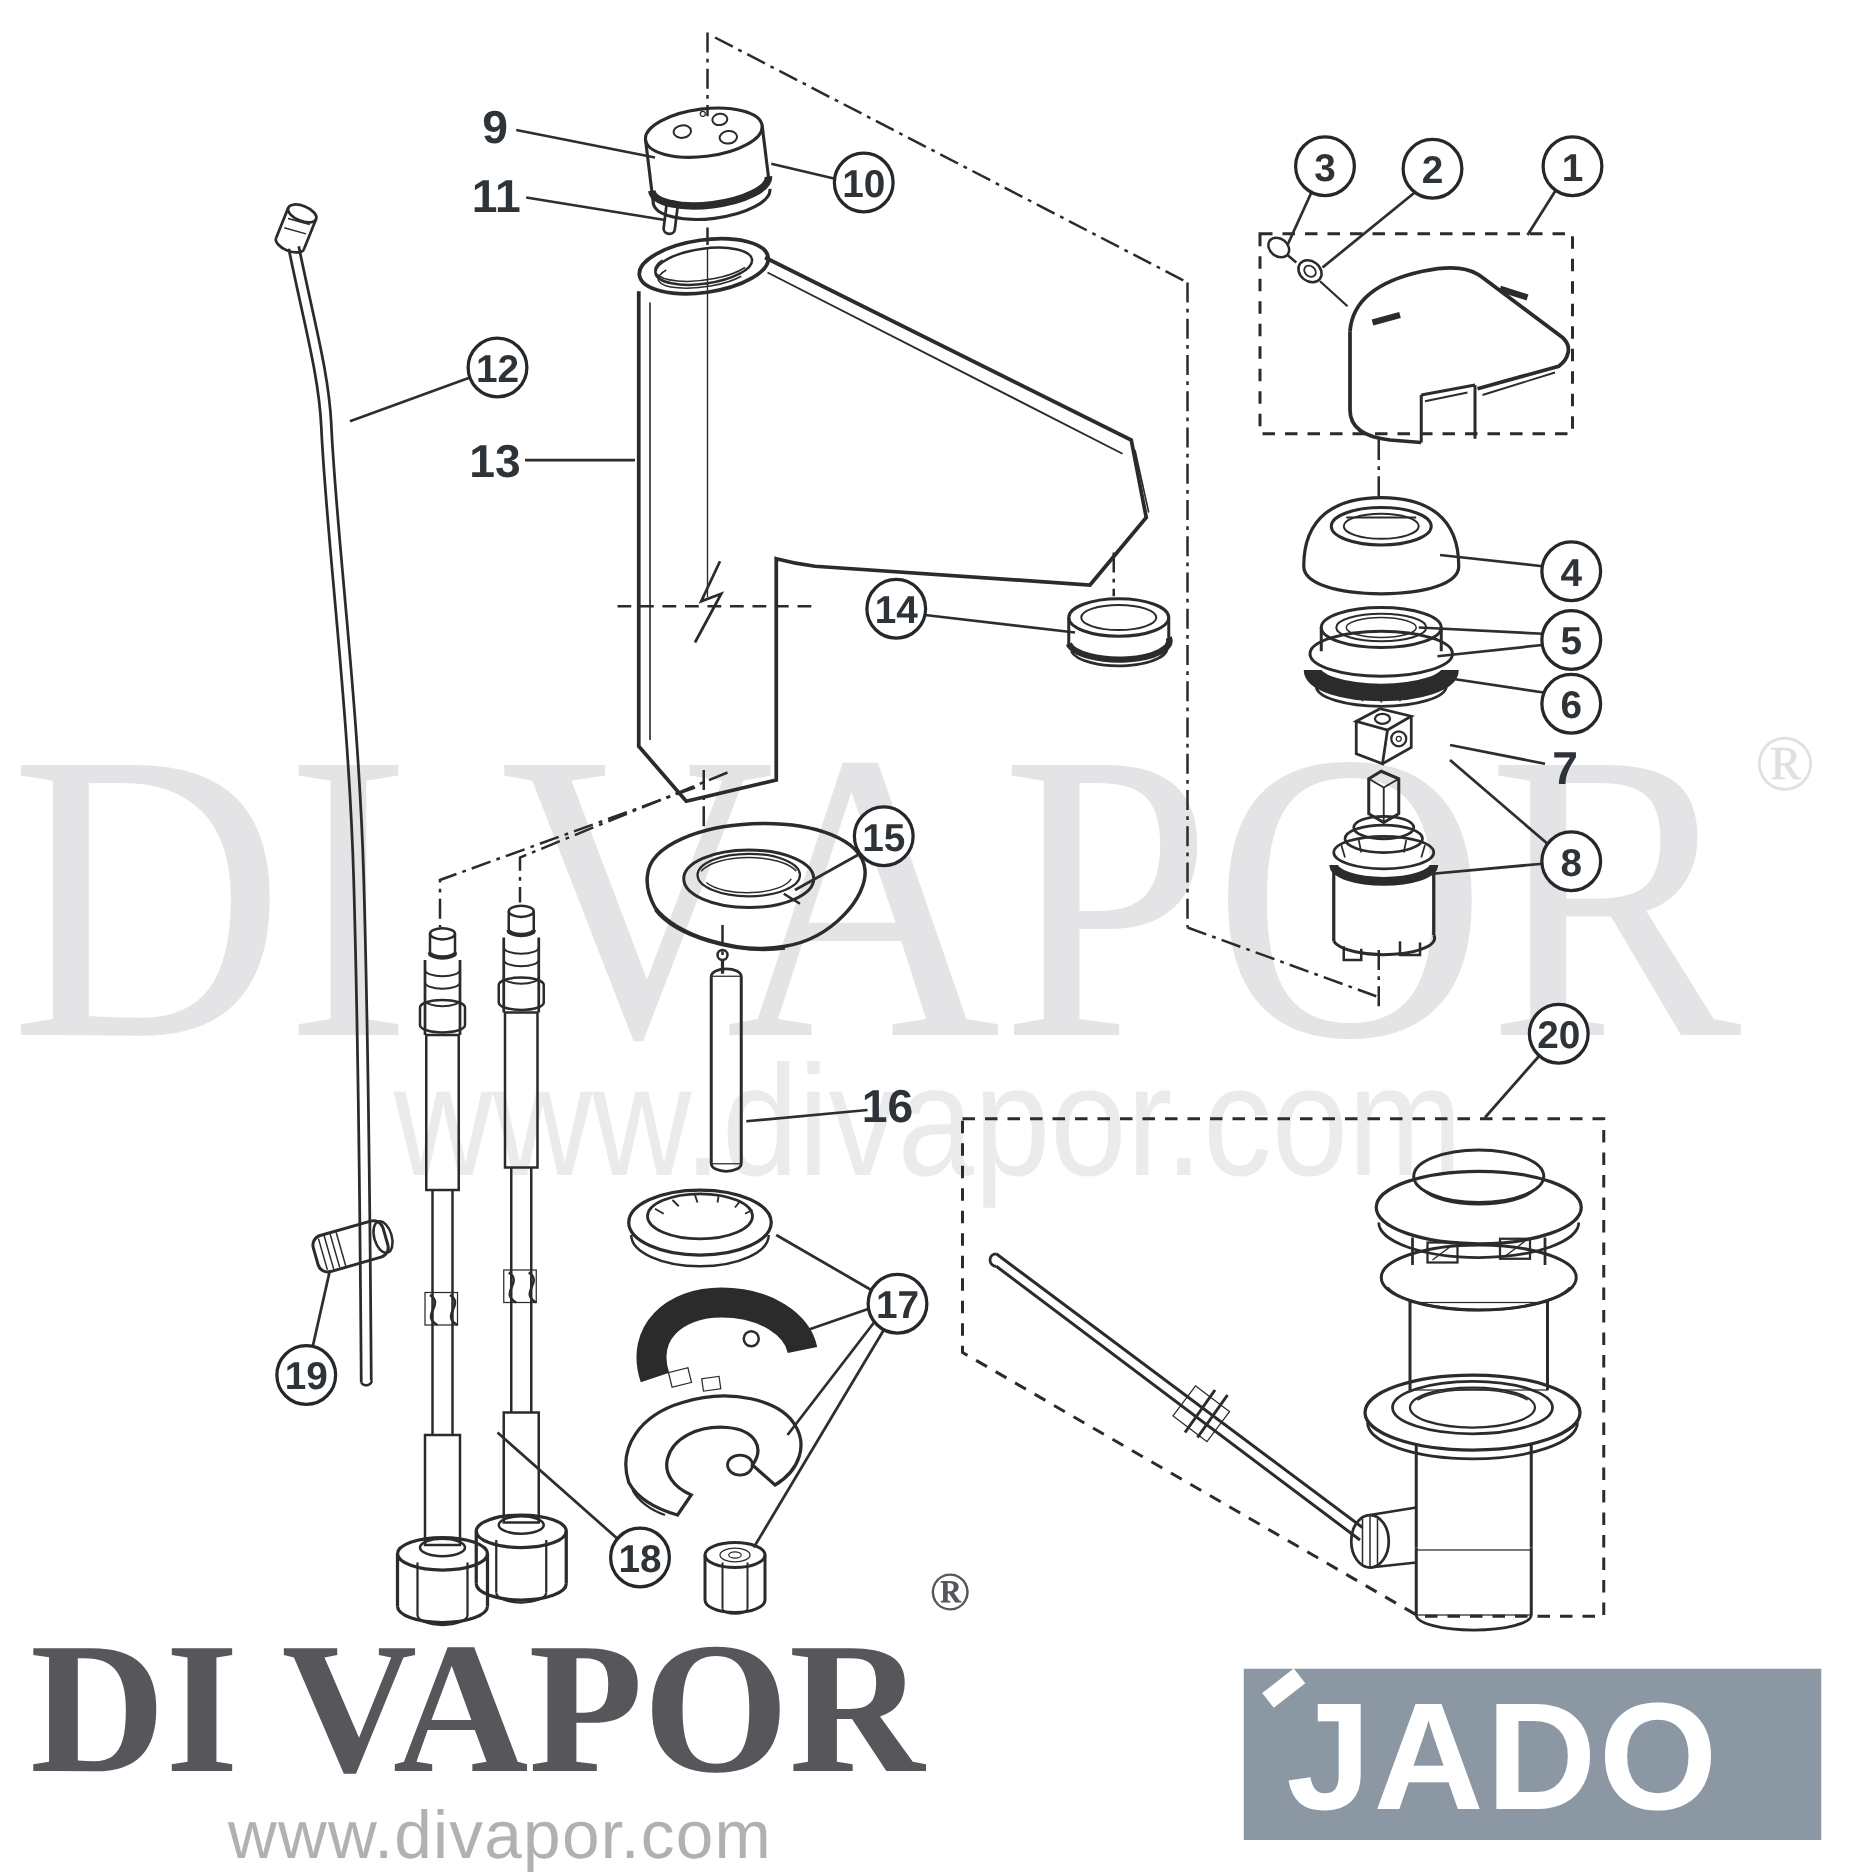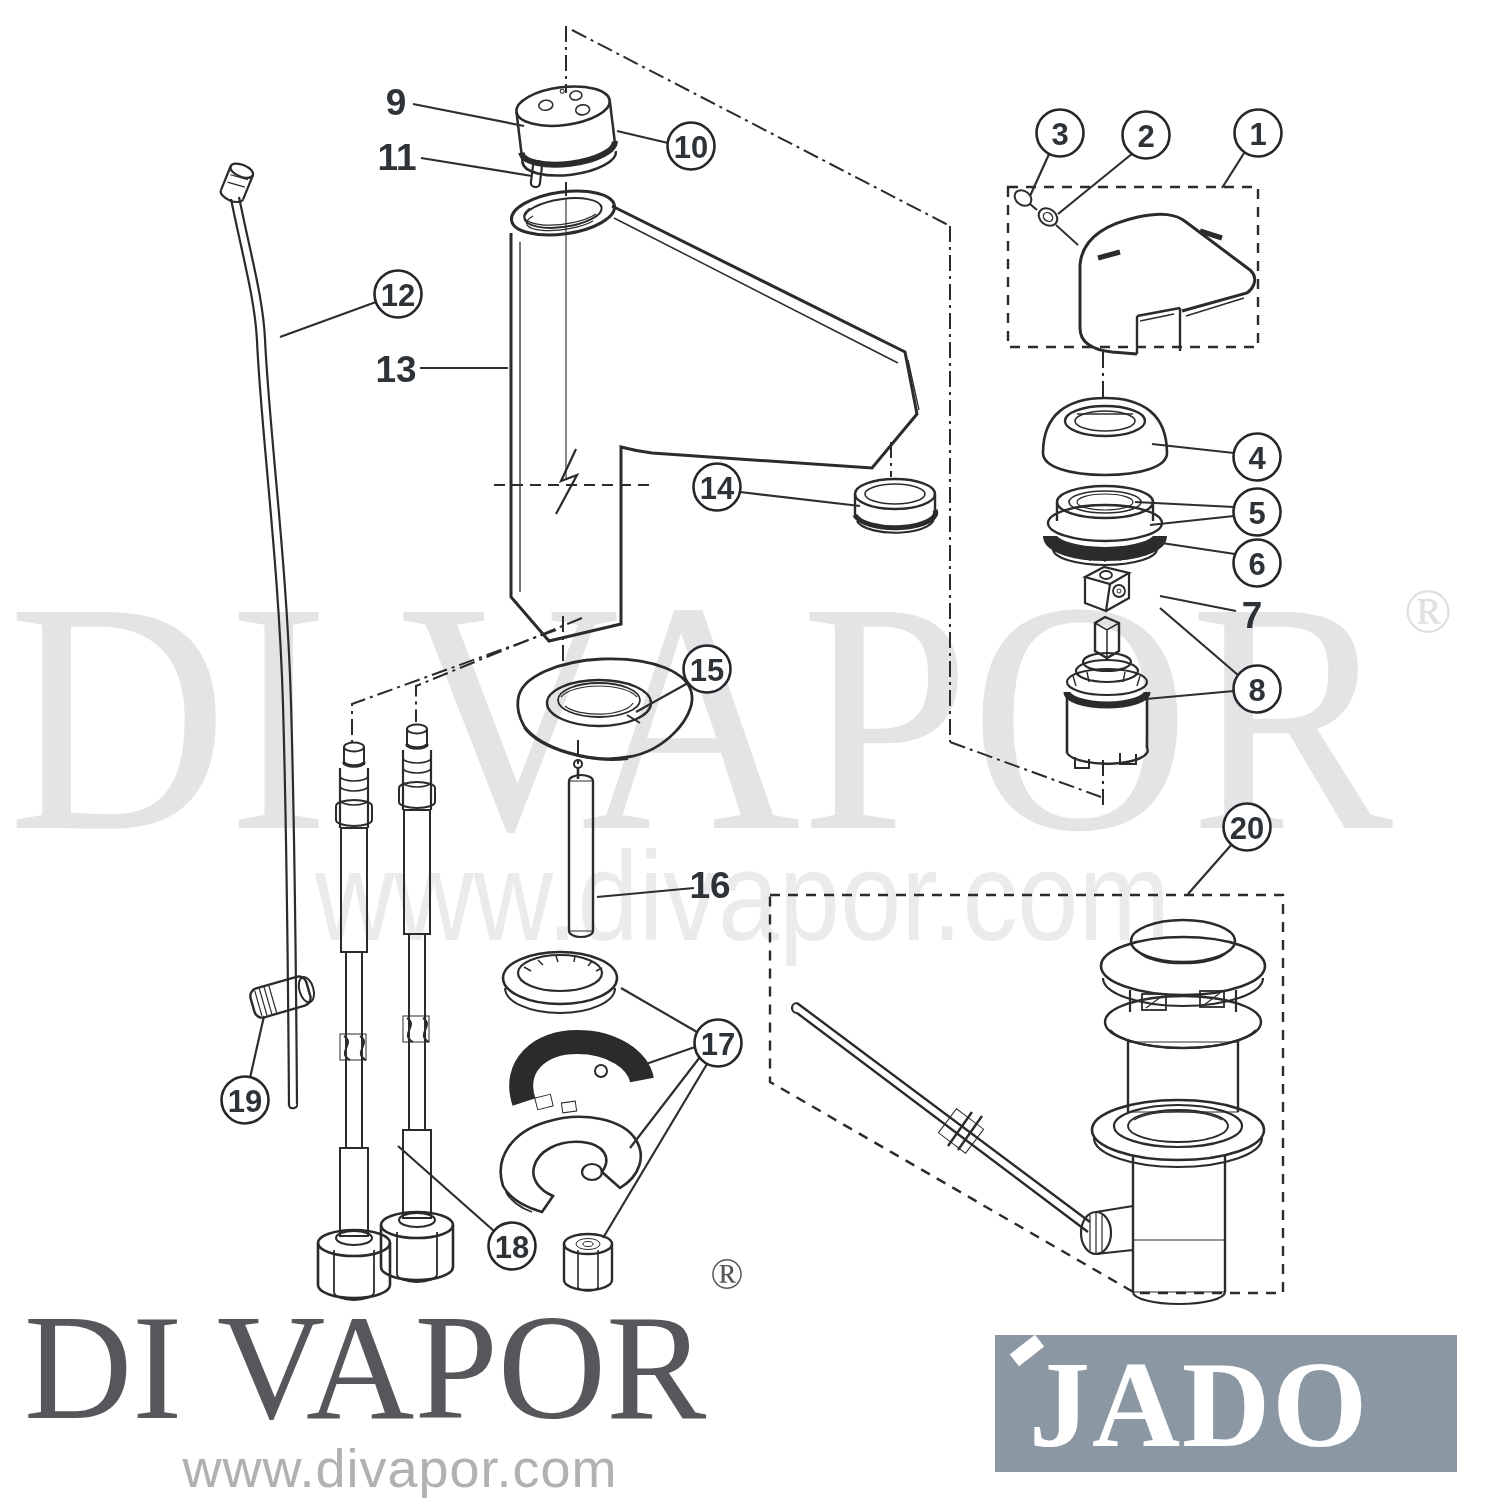--- a/index.html
+++ b/index.html
@@ -21,31 +21,31 @@
       text-anchor:middle;dominant-baseline:central;}
   svg .part-num{font:bold 37px "Liberation Sans",sans-serif;fill:var(--number,#2e3338);
       text-anchor:middle;dominant-baseline:central;}
   svg .wm-big{font-family:"Liberation Serif",serif;fill:var(--watermark,#e4e4e6);}
   svg .wm-url{font-family:"Liberation Sans",sans-serif;fill:var(--watermark_url,#ebebed);}
   svg .wm-reg{font-family:"Liberation Serif",serif;fill:#e0e0e2;text-anchor:middle;}
 
   
   .footer-brand{position:absolute;left:24px;top:1292px;line-height:1;
       font-family:"Liberation Serif",serif;font-size:150px;
-      color:var(--footer_brand,#57575b);white-space:nowrap;}
+      color:var(--footer_brand,#57575b);white-space:nowrap;font-weight:bold;}
   .footer-brand sup{font-size:44px;position:relative;top:-78px;left:4px;}
   .footer-url{position:absolute;left:0;top:1437px;width:800px;text-align:center;
       font-family:"Liberation Sans",sans-serif;font-size:54px;
       color:var(--footer_url,#b1b1b4);letter-spacing:1px;}
   .jado-box{position:absolute;left:995px;top:1335px;width:462px;height:137px;
       background:var(--jado_bg,#8b97a3);}
   .jado-accent{position:absolute;left:16px;top:8px;width:32px;height:15px;
       background:var(--jado_fg,#ffffff);transform:rotate(-38deg);}
   .jado-label{position:absolute;left:34px;top:0;height:97px;line-height:140px;
-      font-family:Liberation Serif, serif;font-weight:bold;font-size:122px;
+      font-family:Liberation Sans, sans-serif;font-weight:bold;font-size:122px;
       letter-spacing:2px;color:var(--jado_fg,#ffffff);}
 </style>
 </head>
 <body>
 
 <div class="stage">
 <svg viewBox="0 0 1500 1500" width="1500" height="1500">
   <defs>
     <pattern id="br" width="9" height="8" patternUnits="userSpaceOnUse">
       <path d="M0,8 L4.5,0 M4.5,0 L9,8" stroke="#3c3c3c" stroke-width="1.2" fill="none"></path>

